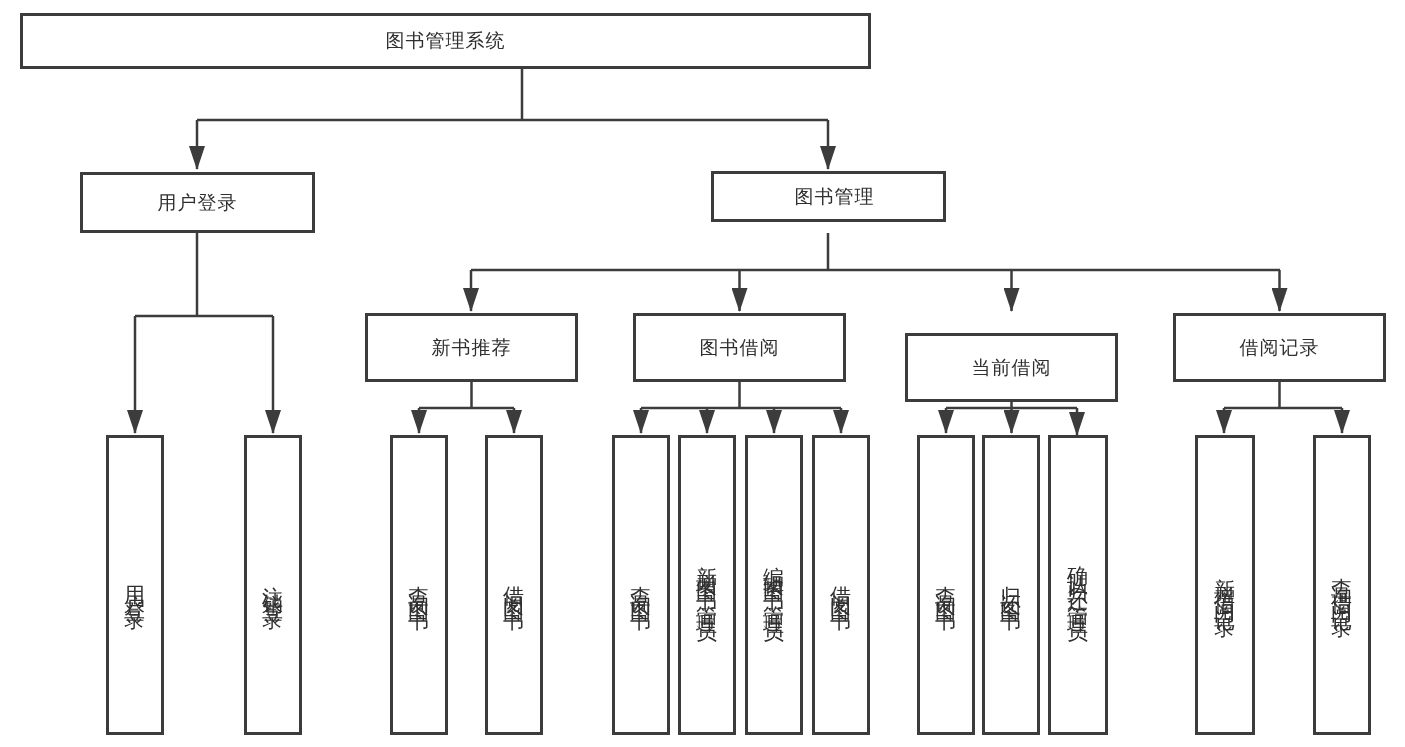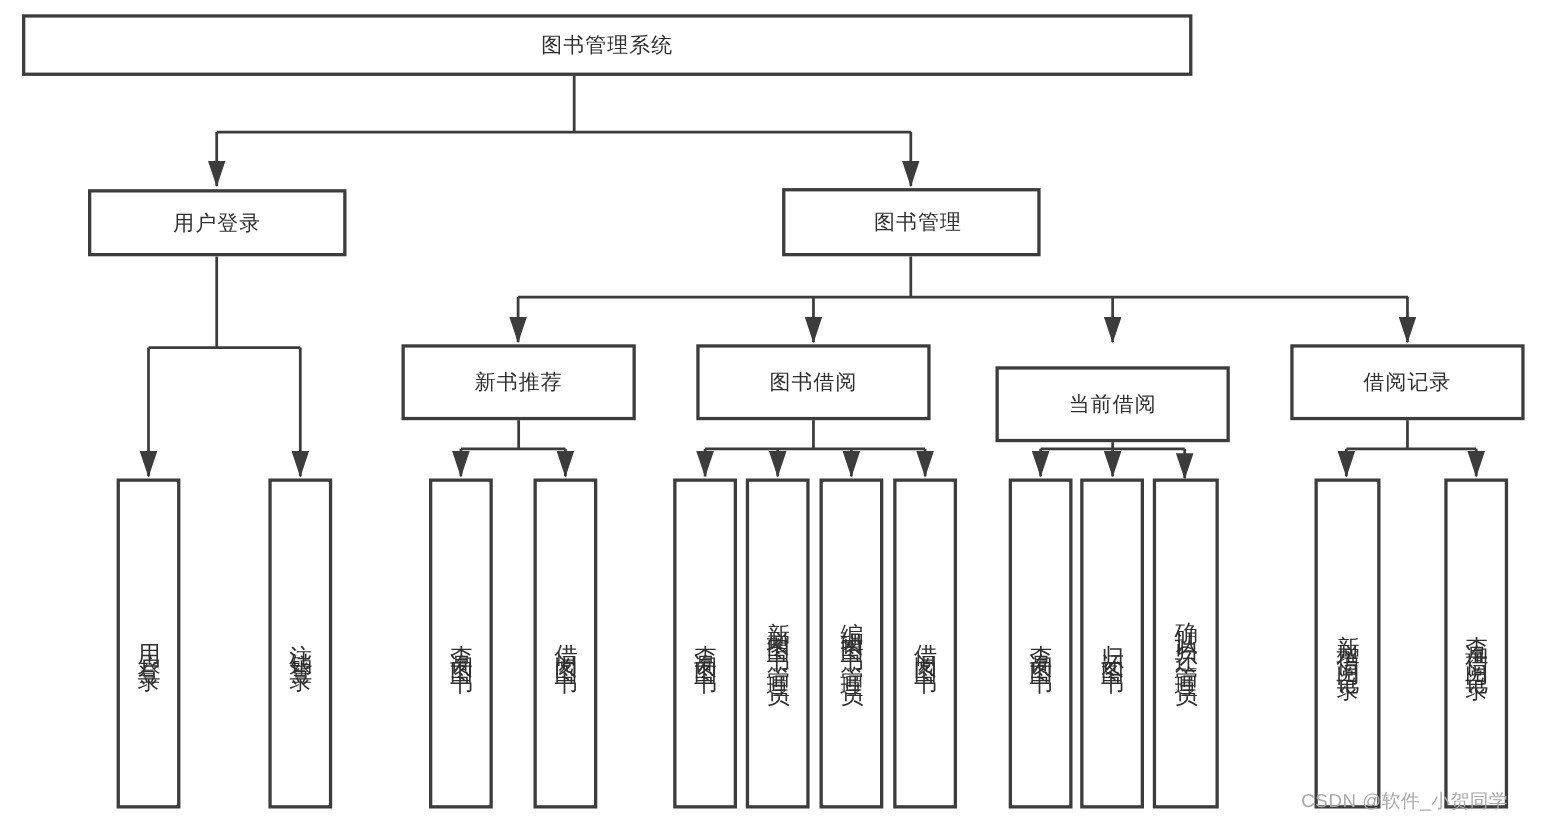--- a/index.html
+++ b/index.html
@@ -17,23 +17,23 @@
     position: absolute;
     border: 3px solid #3c3c3c;
     background: #ffffff;
     display: flex;
     align-items: center;
     justify-content: center;
     box-sizing: border-box;
     z-index: 2;
   }
   .h-label { font-size: 19px; letter-spacing: 1px; color: #2f2f2f; }
-  .root  { left: 20px;  top: 13px;  width: 1064px; height: 56px; }
+  .root  { left: 20px;  top: 13px;  width: 851px; height: 56px; }
   .b-left  { left: 80px;  top: 172px; width: 235px; height: 61px; }
-  .b-right { left: 711px; top: 171px; width: 235px; height: 62px; padding-left: 12px; }
+  .b-right { left: 711px; top: 171px; width: 235px; height: 51px; padding-left: 12px; }
   .mid { top: 313px; width: 213px; height: 69px; }
   .m-1 { left: 365px; }
   .m-2 { left: 633px; }
   .m-3 { left: 905px; margin-top: 20px; }
   .m-4 { left: 1173px; }
   .leaf {
     top: 435px; width: 58px; height: 300px;
   }
   .leaf .v-label {
     writing-mode: vertical-rl;
@@ -179,15 +179,14 @@
     <span class="v-label">确认归还（管理员）</span>
   </div>
 
   <div class="box leaf lf-12">
     <span class="v-label">新增借阅记录</span>
   </div>
   <div class="box leaf lf-13">
     <span class="v-label">查询借阅记录</span>
   </div>
 
-  <div class="watermark">CSDN @软件_小贺同学</div>
 
 </div>
 
 </body></html>

